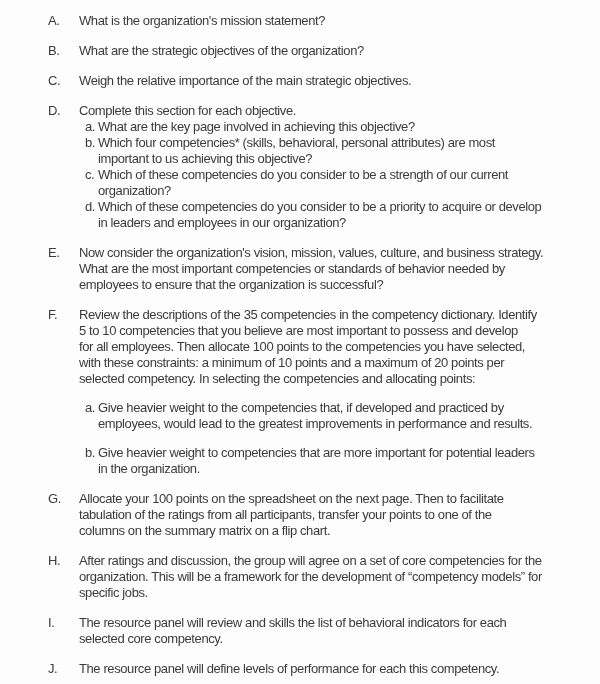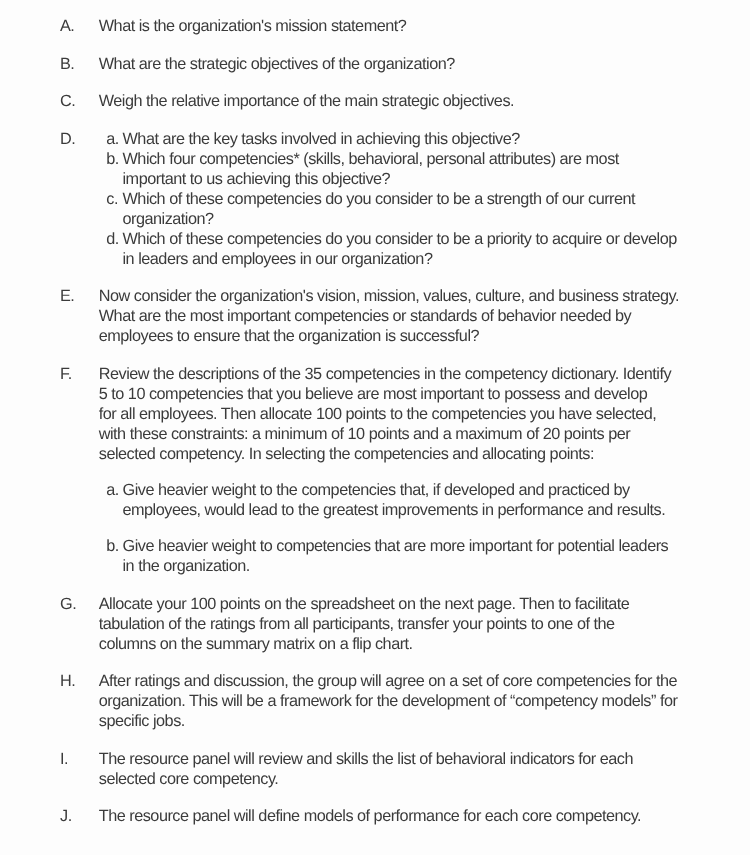--- a/index.html
+++ b/index.html
@@ -81,24 +81,25 @@
       <li class="item">
     <span class="letter">C.</span>
     <div class="item-body">
       <p class="text">Weigh the relative importance of the main strategic objectives.</p>
 
     </div>
   </li>
       <li class="item">
     <span class="letter">D.</span>
     <div class="item-body">
+      <p class="text">Complete this section for each objective.</p>
       <div class="subs">
             <div class="sub">
     <span class="marker">a.</span>
-    <span class="sub-text">What are the key tasks involved in achieving this objective?</span>
+    <span class="sub-text">What are the key page involved in achieving this objective?</span>
   </div>
             <div class="sub">
     <span class="marker">b.</span>
     <span class="sub-text">Which four competencies* (skills, behavioral, personal attributes) are most
 important to us achieving this objective?</span>
   </div>
             <div class="sub">
     <span class="marker">c.</span>
     <span class="sub-text">Which of these competencies do you consider to be a strength of our current
 organization?</span>
@@ -164,18 +165,18 @@
     <span class="letter">I.</span>
     <div class="item-body">
       <p class="text">The resource panel will review and skills the list of behavioral indicators for each
 selected core competency.</p>
 
     </div>
   </li>
       <li class="item">
     <span class="letter">J.</span>
     <div class="item-body">
-      <p class="text">The resource panel will define models of performance for each core competency.</p>
+      <p class="text">The resource panel will define levels of performance for each this competency.</p>
 
     </div>
   </li>
     </ol>
 </main>
 
 </body></html>

